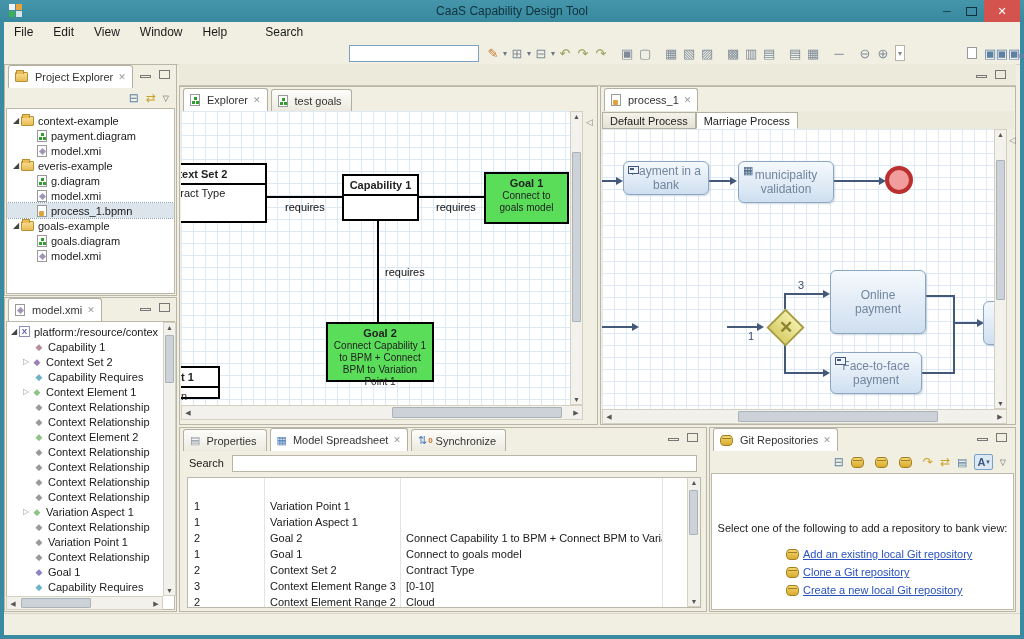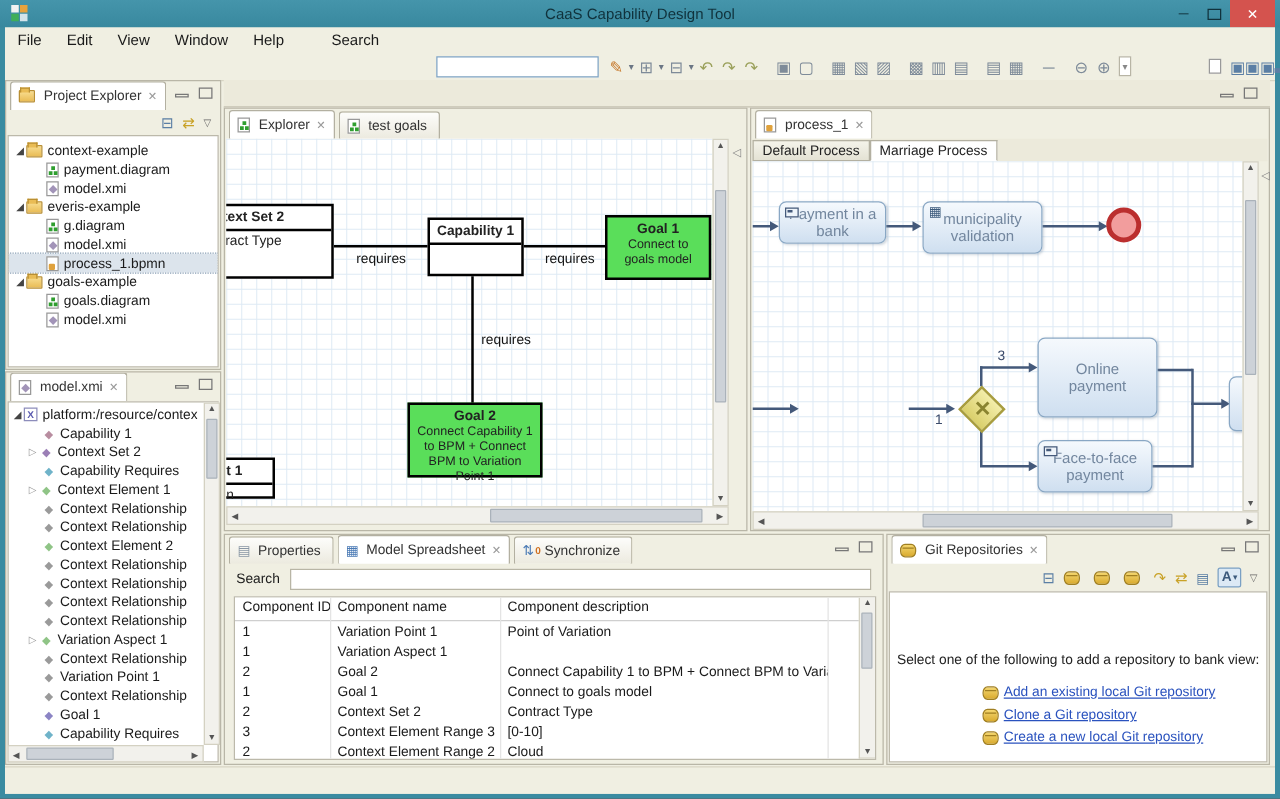--- a/index.html
+++ b/index.html
@@ -482,32 +482,26 @@
       <span class="minmax" style="right:8px;">
         <span class="mmdash"></span>
         <span class="mmglyph"></span>
       </span>
     </div>
     <div class="abs" style="left:1px;top:23px;right:1px;height:24px;display:flex;align-items:center;padding:0 8px;gap:8px;">
       <span class="searchlbl">Search</span>
       <input type="text" style="flex: 1 1 0%; height: 17px; border: 1px solid rgb(184, 181, 165); background: rgb(255, 255, 255); font-size: 11px; padding: 0px 3px;">
     </div>
     <div class="content" style="left:7px;top:49px;width:514px;height:131px;">
-      <div class="abs" style="left:0;top:0;right:0;height:19px;border-bottom:1px solid #cfcfcf;background:#fff;">
-        <span class="hcell" style="left:0;width:76px;font-weight:normal;">Component ID</span>
-        <span class="hcell" style="left:76px;width:136px;">Component name</span>
-        <span class="hcell" style="left:212px;width:275px;">Component description</span>
-      </div>
       <div class="colline" style="left:76px;top:0;height:131px;"></div>
       <div class="colline" style="left:212px;top:0;height:131px;"></div>
       <div class="colline" style="left:474px;top:0;height:131px;"></div>
       <div class="abs" style="left:0;top:21px;right:0;height:16px;">
           <span class="cell" style="left:0;width:76px;">1</span>
           <span class="cell" style="left:76px;width:136px;">Variation Point 1</span>
-          <span class="cell" style="left:212px;width:262px;">Point of Variation</span>
         </div>
       <div class="abs" style="left:0;top:37px;right:0;height:16px;">
           <span class="cell" style="left:0;width:76px;">1</span>
           <span class="cell" style="left:76px;width:136px;">Variation Aspect 1</span>
         </div>
       <div class="abs" style="left:0;top:53px;right:0;height:16px;">
           <span class="cell" style="left:0;width:76px;">2</span>
           <span class="cell" style="left:76px;width:136px;">Goal 2</span>
           <span class="cell" style="left:212px;width:262px;">Connect Capability 1 to BPM + Connect BPM to Variatio</span>
         </div>

